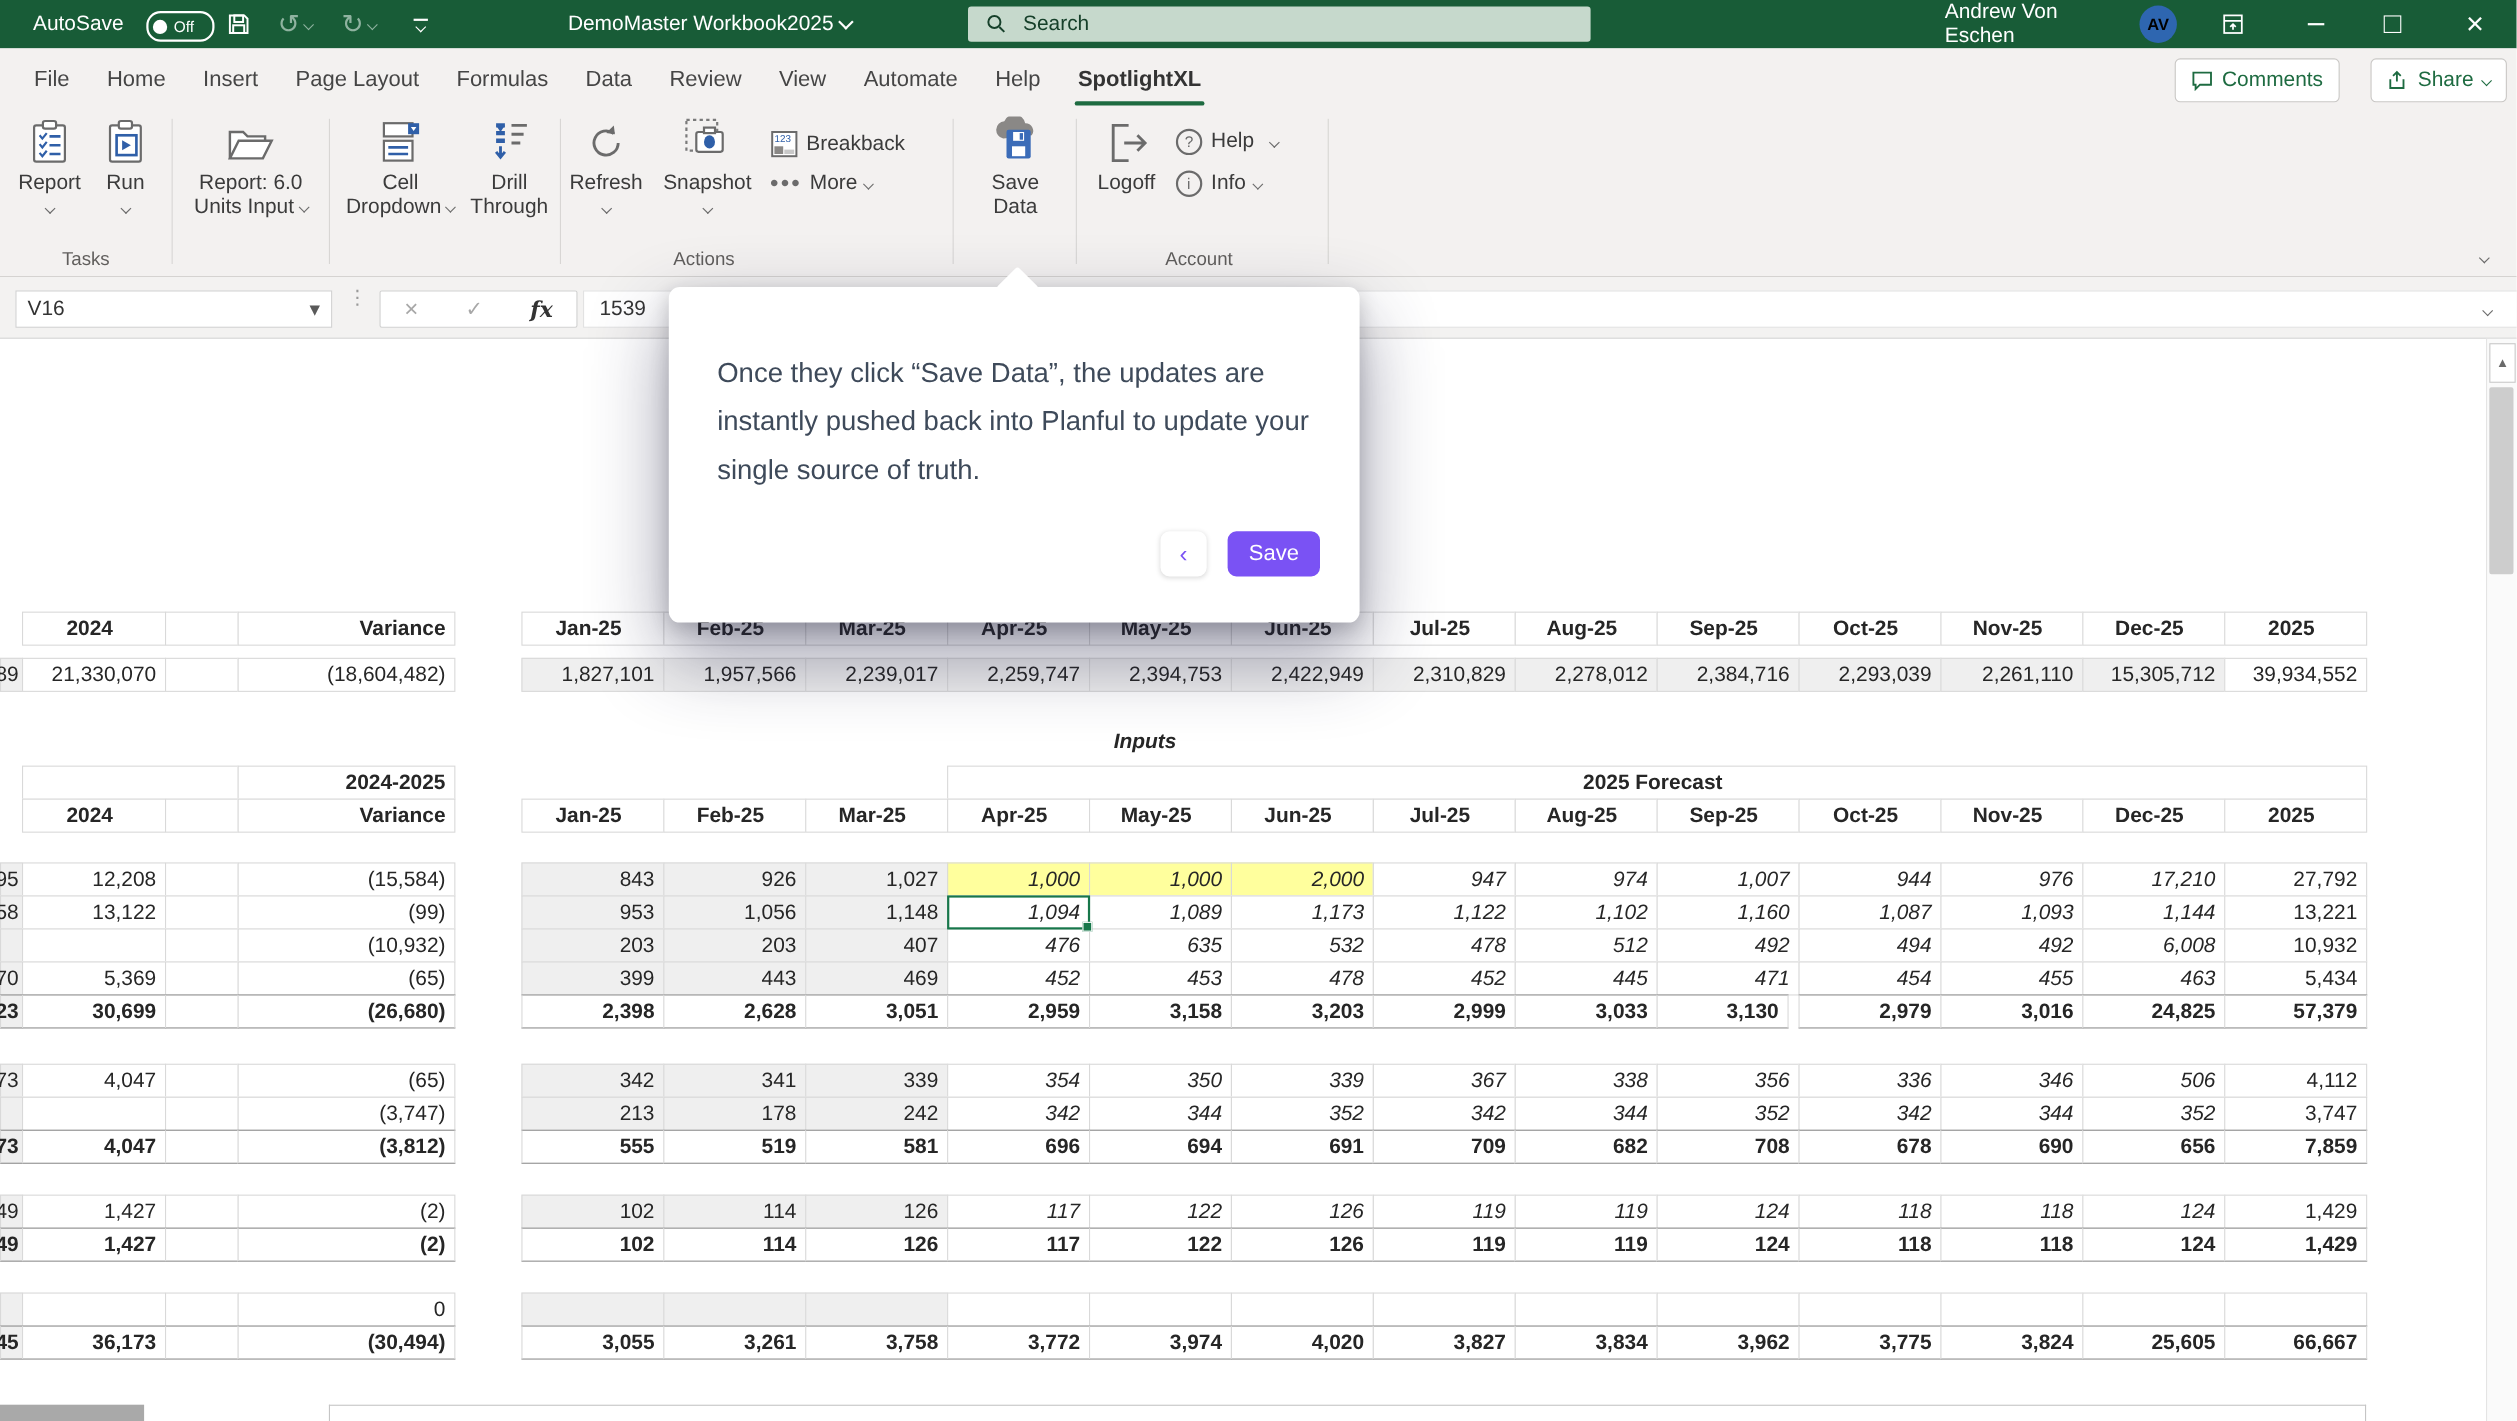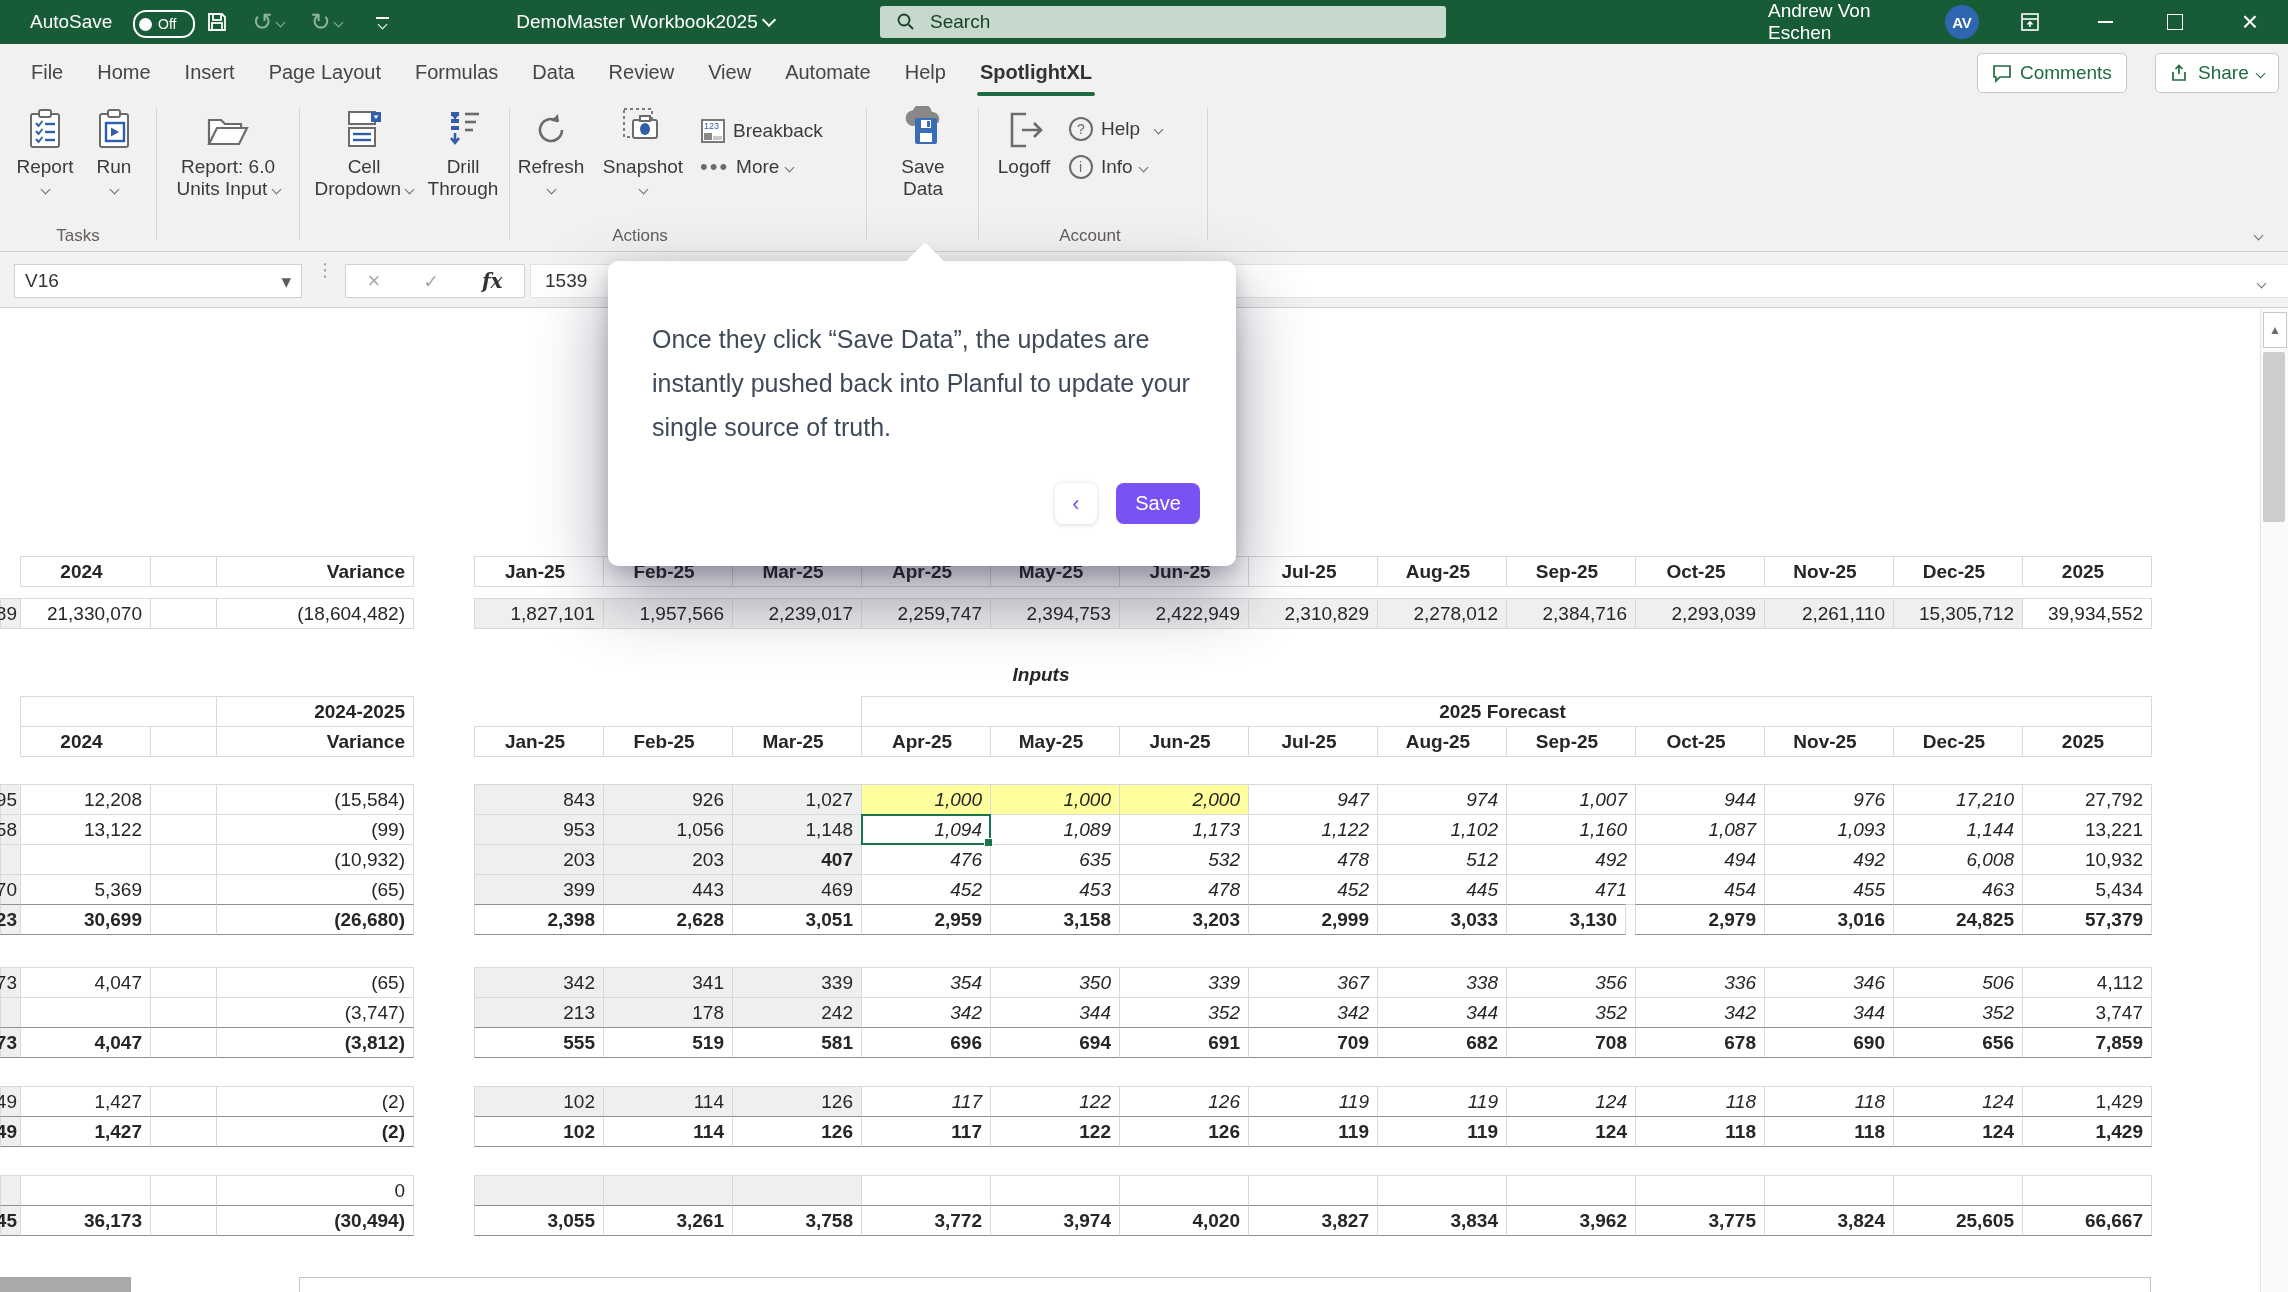--- a/index.html
+++ b/index.html
@@ -9,21 +9,21 @@
   
   #titlebar{left:0;top:0;width:2288px;height:44px;background:#185c37;color:#fff;}
   .tb-text{position:absolute;top:0;height:44px;display:flex;align-items:center;font-size:19px;color:#fff;}
   #autosave-toggle{position:absolute;left:133px;top:10px;width:58px;height:24px;border:2px solid #fff;border-radius:13px;display:flex;align-items:center;}
   #autosave-dot{width:13px;height:13px;border-radius:50%;background:#fff;margin-left:4px;}
   #autosave-state{font-size:14px;color:#fff;margin-left:6px;}
   .qat{position:absolute;top:0;height:44px;display:flex;align-items:center;justify-content:center;}
   .faded{color:#8fb3a0;}
   #searchbox{position:absolute;left:880px;top:6px;width:566px;height:32px;background:#c6d9cc;border-radius:3px;display:flex;align-items:center;}
   #search-label{color:#16402a;font-size:19px;margin-left:14px;}
-  #avatar{position:absolute;left:1945px;top:5px;width:34px;height:34px;border-radius:50%;background:#2e66b0;color:#ffffff;font-size:15px;font-weight:bold;display:flex;align-items:center;justify-content:center;}
+  #avatar{position:absolute;left:1945px;top:5px;width:34px;height:34px;border-radius:50%;background:#2e66b0;color:#000000;font-size:15px;font-weight:bold;display:flex;align-items:center;justify-content:center;}
   .winbtn{position:absolute;top:0;width:44px;height:44px;display:flex;align-items:center;justify-content:center;color:#fff;}
   .chev{display:inline-block;width:8px;height:8px;border-right:2px solid currentColor;border-bottom:2px solid currentColor;transform:rotate(45deg);margin-left:6px;margin-top:-4px;}
   .chev-sm{display:inline-block;width:6px;height:6px;border-right:1.6px solid currentColor;border-bottom:1.6px solid currentColor;transform:rotate(45deg);}
   .chev-up{transform:rotate(-135deg);}
 
   
   #tabsrow{left:0;top:44px;width:2288px;height:56px;background:#f3f1f0;}
   #tabs-list{position:absolute;left:14px;top:0;height:56px;display:flex;align-items:center;}
   .tab{padding:0 17px;height:56px;display:flex;align-items:center;font-size:20px;color:#454545;position:relative;}
   .tab.active{font-weight:600;color:#333;}
@@ -429,21 +429,21 @@
       <div class="c i" style="left: 1635px; top: 506px; width: 130px;">1,087</div>
       <div class="c i" style="left: 1764px; top: 506px; width: 130px;">1,093</div>
       <div class="c i" style="left: 1893px; top: 506px; width: 130px;">1,144</div>
       <div class="c" style="left: 2022px; top: 506px; width: 130px;">13,221</div>
       <div class="c idc" style="left: 0px; top: 536px; width: 21px;"></div>
       <div class="c" style="left: 20px; top: 536px; width: 131px;"></div>
       <div class="c" style="left: 150px; top: 536px; width: 67px;"></div>
       <div class="c" style="left: 216px; top: 536px; width: 198px;">(10,932)</div>
       <div class="c g" style="left: 474px; top: 536px; width: 130px;">203</div>
       <div class="c g" style="left: 603px; top: 536px; width: 130px;">203</div>
-      <div class="c g" style="left: 732px; top: 536px; width: 130px; font-weight: bold;">407</div>
+      <div class="c g" style="left: 732px; top: 536px; width: 130px;">407</div>
       <div class="c i" style="left: 861px; top: 536px; width: 130px;">476</div>
       <div class="c i" style="left: 990px; top: 536px; width: 130px;">635</div>
       <div class="c i" style="left: 1119px; top: 536px; width: 130px;">532</div>
       <div class="c i" style="left: 1248px; top: 536px; width: 130px;">478</div>
       <div class="c i" style="left: 1377px; top: 536px; width: 130px;">512</div>
       <div class="c i" style="left: 1506px; top: 536px; width: 130px;">492</div>
       <div class="c i" style="left: 1635px; top: 536px; width: 130px;">494</div>
       <div class="c i" style="left: 1764px; top: 536px; width: 130px;">492</div>
       <div class="c i" style="left: 1893px; top: 536px; width: 130px;">6,008</div>
       <div class="c" style="left: 2022px; top: 536px; width: 130px;">10,932</div>

